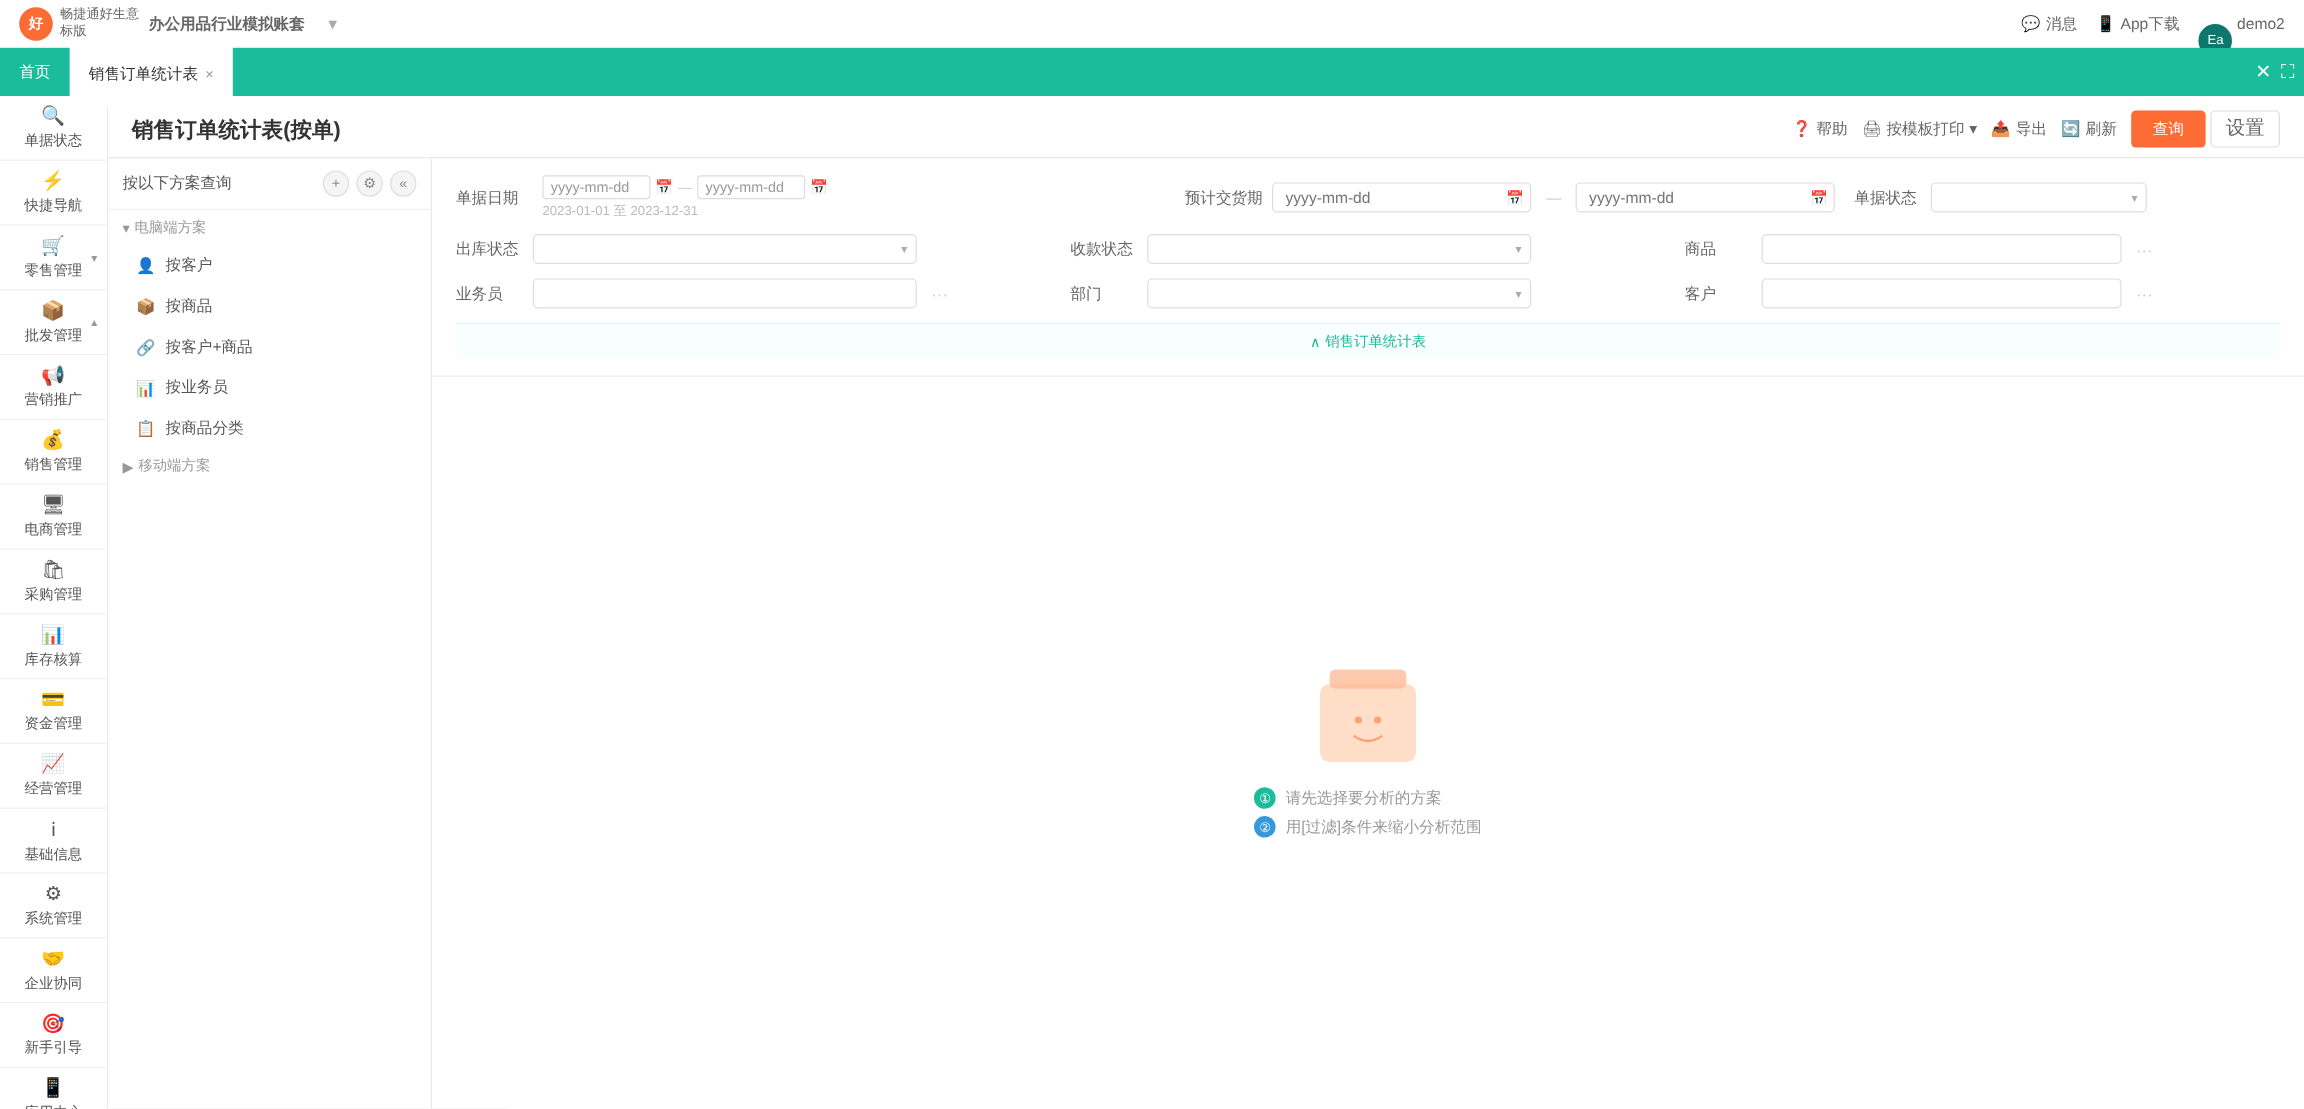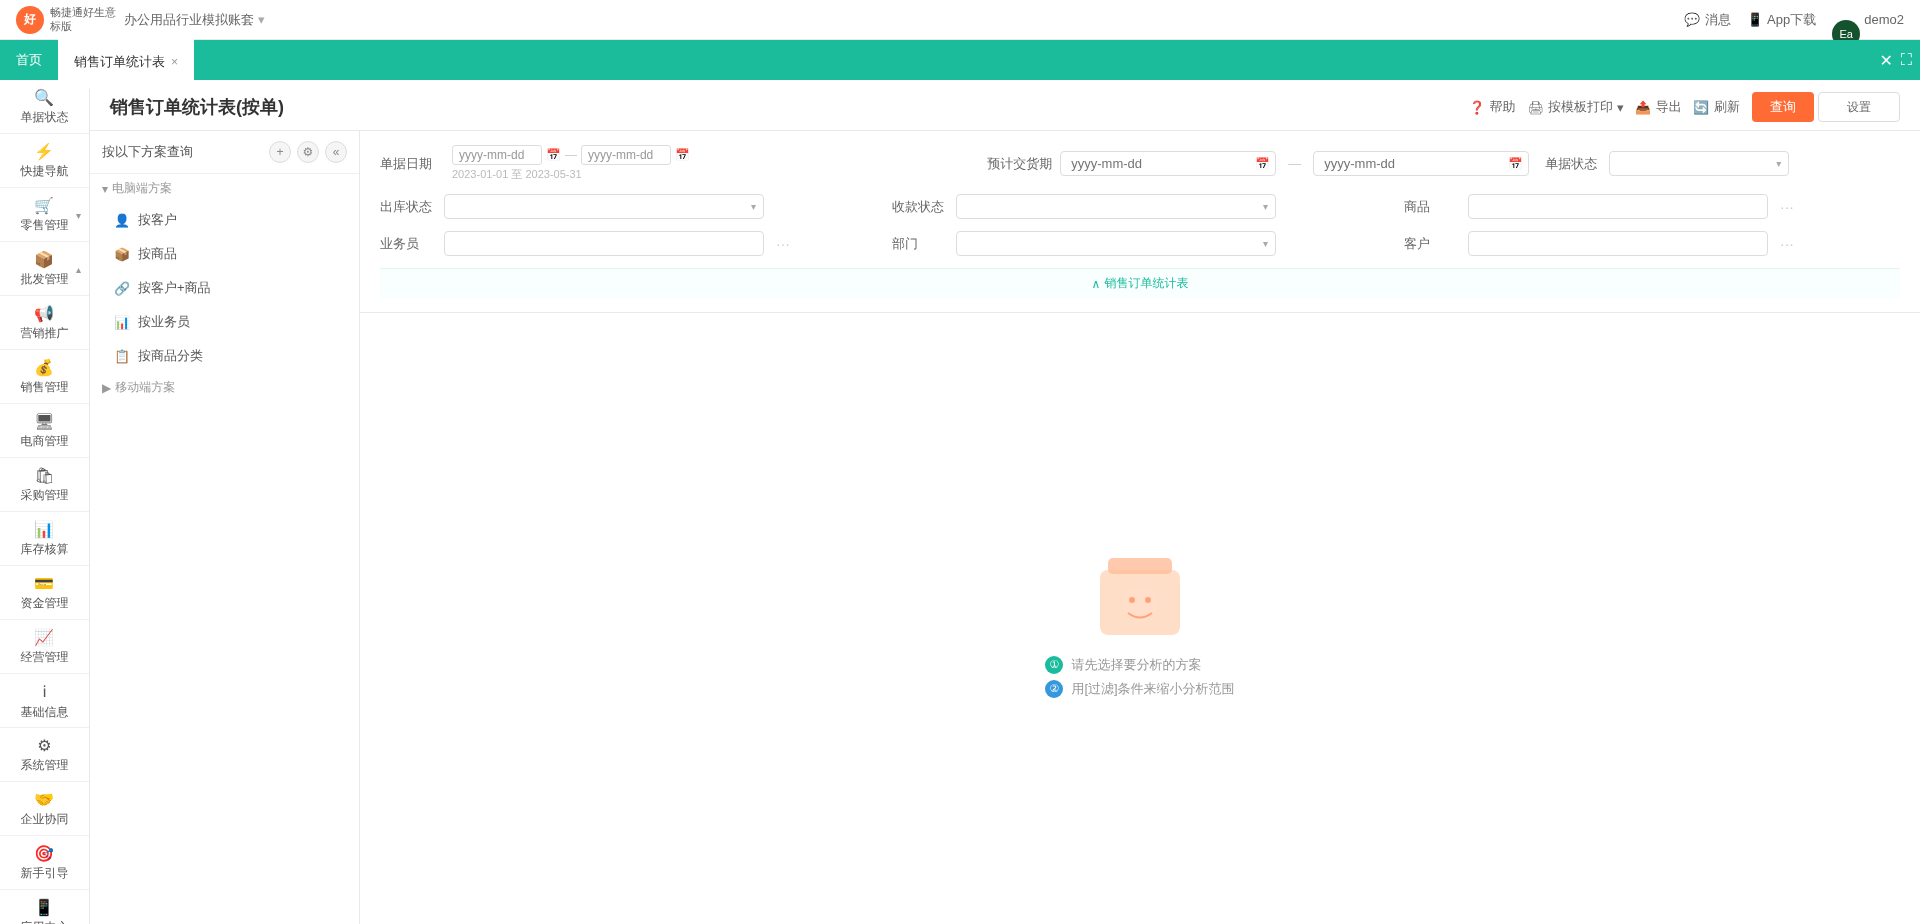--- a/index.html
+++ b/index.html
@@ -4,24 +4,24 @@
   <style>
     * { box-sizing: border-box; margin: 0; padding: 0; }
     body { font-family: 'Microsoft YaHei', Arial, sans-serif; font-size: 13px; background: #f5f5f5; color: #333; height: 924px; overflow: hidden; display: flex; flex-direction: column; }
 
     
     .top-bar { height: 40px; background: #fff; display: flex; align-items: center; justify-content: space-between; padding: 0 16px; border-bottom: 1px solid #e8e8e8; flex-shrink: 0; }
     .top-bar-left { display: flex; align-items: center; gap: 8px; }
     .logo-area { display: flex; align-items: center; gap: 6px; }
     .logo-circle { width: 28px; height: 28px; background: #ff6b35; border-radius: 50%; display: flex; align-items: center; justify-content: center; color: white; font-size: 12px; font-weight: bold; }
     .logo-text { font-size: 11px; color: #666; line-height: 1.2; }
-    .breadcrumb-area { display: flex; align-items: center; gap: 4px; font-size: 13px; color: #666; }
+    .breadcrumb-area { display: flex; align-items: center; gap: 20px; font-size: 13px; color: #666; font-weight: bold; }
     .top-bar-right { display: flex; align-items: center; gap: 16px; font-size: 13px; color: #666; }
     .top-bar-icon { display: flex; align-items: center; gap: 4px; cursor: pointer; }
-    .avatar { width: 28px; height: 28px; background: #14532d; border-radius: 50%; display: flex; align-items: center; justify-content: center; color: white; font-size: 11px; overflow: hidden; margin-top: 28px; }
+    .avatar { width: 28px; height: 28px; background: #0f766e; border-radius: 50%; display: flex; align-items: center; justify-content: center; color: white; font-size: 11px; overflow: hidden; margin-top: 28px; }
 
     
     .tab-bar { height: 40px; background: #1abc9c; display: flex; align-items: center; padding: 0 0; flex-shrink: 0; }
     .tab-item { height: 53px; display: flex; align-items: center; padding: 0 16px; font-size: 13px; color: rgba(255,255,255,0.85); cursor: pointer; position: relative; }
     .tab-item.home { color: white; }
     .tab-item.active { background: #fff; color: #333; border-radius: 4px 4px 0 0; margin-top: 4px; }
     .tab-item .tab-close { margin-left: 6px; color: #999; font-size: 12px; }
     .tab-right-actions { margin-left: auto; display: flex; align-items: center; gap: 8px; padding-right: 8px; }
     .tab-right-actions span { color: white; font-size: 16px; cursor: pointer; }
 
@@ -37,21 +37,21 @@
 
     
     .content-area { flex: 1; display: flex; flex-direction: column; overflow: hidden; background: #f5f5f5; }
 
     
     .page-header { background: #fff; padding: 12px 20px 8px; display: flex; align-items: center; justify-content: space-between; border-bottom: 1px solid #e8e8e8; flex-shrink: 0; }
     .page-title { font-size: 18px; font-weight: 600; color: #333; }
     .page-actions { display: flex; align-items: center; gap: 12px; font-size: 13px; color: #666; }
     .page-action-btn { display: flex; align-items: center; gap: 4px; cursor: pointer; color: #666; }
     .btn-primary { background: #ff6b35; color: white; border: none; padding: 6px 18px; border-radius: 4px; cursor: pointer; font-size: 13px; }
-    .btn-secondary { background: white; color: #666; border: 1px solid #ddd; padding: 4px 28px; border-radius: 4px; cursor: pointer; font-size: 12px; }
+    .btn-secondary { background: white; color: #666; border: 1px solid #ddd; padding: 4px 12px; border-radius: 4px; cursor: pointer; font-size: 16px; }
 
     
     .workspace { display: flex; flex: 1; overflow: hidden; }
 
     
     .left-panel { width: 270px; background: #fff; border-right: 1px solid #e8e8e8; display: flex; flex-direction: column; overflow-y: auto; flex-shrink: 0; }
     .left-panel-header { padding: 10px 12px; display: flex; align-items: center; gap: 6px; border-bottom: 1px solid #f0f0f0; font-size: 13px; font-weight: 500; color: #555; }
     .left-panel-header .header-icons { display: flex; gap: 6px; margin-left: auto; }
     .icon-btn { width: 22px; height: 22px; border-radius: 50%; display: flex; align-items: center; justify-content: center; cursor: pointer; font-size: 12px; color: #888; border: 1px solid #ddd; background: #f5f5f5; }
     .left-panel-item { padding: 8px 12px 8px 24px; display: flex; align-items: center; gap: 8px; cursor: pointer; font-size: 13px; color: #555; position: relative; }
@@ -290,21 +290,21 @@
                 <div style="display:flex;align-items:center;gap:4px;font-size:12px;color:#aaa;">
                   <span style="border:1px solid #ddd;border-radius:3px;padding:2px 6px;min-width:90px;color:#999;cursor:pointer;">yyyy-mm-dd</span>
                   <span style="color:#aaa;">📅</span>
                   <span style="color:#ccc;">—</span>
                   <span style="border:1px solid #ddd;border-radius:3px;padding:2px 6px;min-width:90px;color:#999;cursor:pointer;">yyyy-mm-dd</span>
                   <span style="color:#aaa;">📅</span>
                 </div>
                 <div style="font-size:11px;color:#bbb;margin-top:2px;">
                   <span>2023-01-01</span>
                   <span> 至 </span>
-                  <span>2023-05-31</span>
+                  <span>2023-12-31</span>
                 </div>
               </div>
             </div>
 
             <div class="filter-col" style="flex:0.8;">
               <span class="filter-label">预计交货期</span>
               <div class="select-wrapper">
                 <input type="text" class="select-field" placeholder="yyyy-mm-dd" style="min-width: 120px;">
                 <span style="position:absolute;right:6px;color:#aaa;font-size:12px;">📅</span>
               </div>

